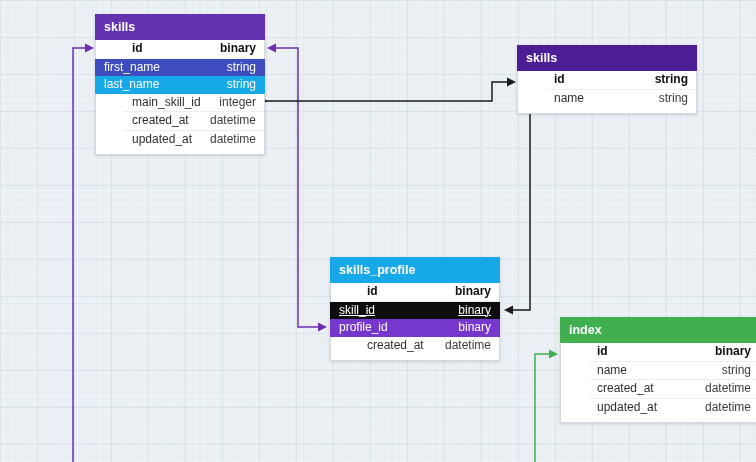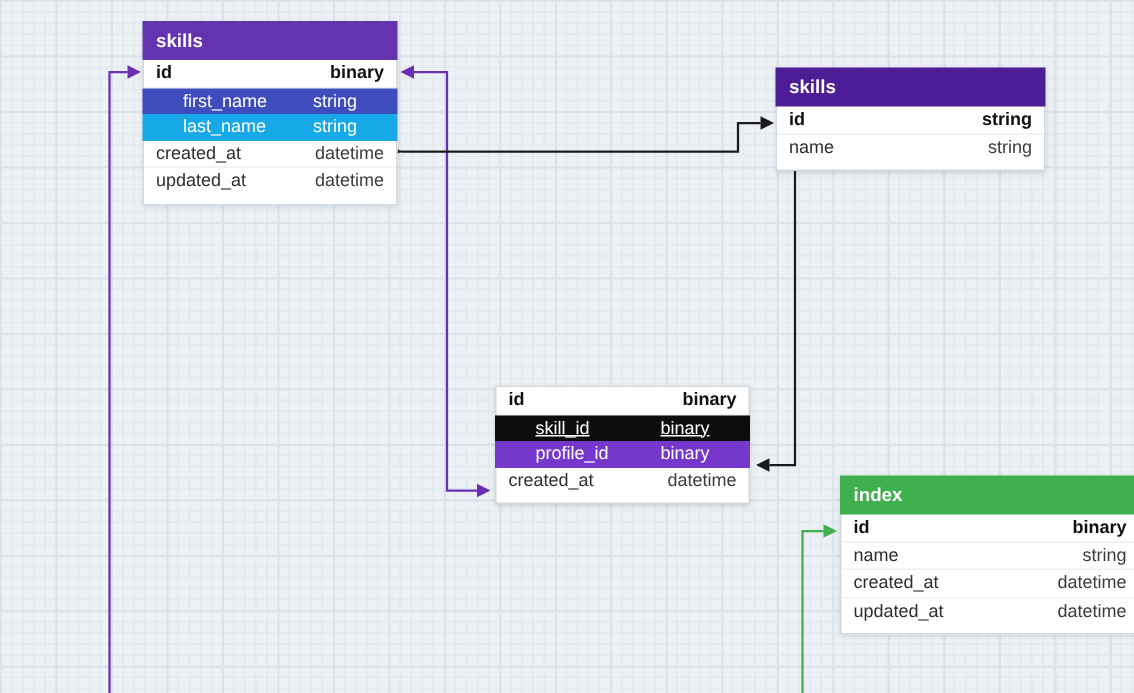--- a/index.html
+++ b/index.html
@@ -32,26 +32,27 @@
     color:#ffffff;font-weight:bold;font-size:12.5px;
     padding-left:9px;
     margin:-1px -1px 0 -1px; 
   }
   .t-row{
     height:17.5px;line-height:17.5px;
     display:flex;justify-content:space-between;
     font-size:12px;color:#2e2e2e;
     padding:0 8px;
     border-bottom:1px solid #efefef;
+    margin-left:28px;
   }
   .t-row:last-child{border-bottom:none;}
   .t-row .f-type{color:#3c3c3c;}
   .t-row.pk{font-weight:bold;color:#0f0f0f;}
   .t-row.pk .f-type{color:#0f0f0f;}
-  .t-row.tinted{border-bottom:none;margin:0 -1px;padding:0 27px;}
+  .t-row.tinted{border-bottom:none;margin:0 -1px;padding:0 9px;}
 </style>
 </head>
 <body>
 
 <div id="stage">
   <svg id="wires" xmlns="http://www.w3.org/2000/svg">
       <polyline points="73,462 73,48 85,48" fill="none" stroke="#6B2FB3" stroke-width="1.5"></polyline>
       <polygon points="94,48 85,43.5 85,52.5" fill="#6B2FB3"></polygon>
       <polyline points="276,48 298,48 298,327 318,327" fill="none" stroke="#6B2FB3" stroke-width="1.5"></polyline>
       <polygon points="267,48 276,43.5 276,52.5" fill="#6B2FB3"></polygon>
@@ -72,40 +73,45 @@
       </div>
       <div class="t-row tinted" style="background: rgb(62, 76, 189); color: rgb(255, 255, 255);">
         <span class="f-name">first_name</span>
         <span class="f-type" style="color: rgb(255, 255, 255);">string</span>
       </div>
       <div class="t-row tinted" style="background: rgb(23, 168, 232); color: rgb(255, 255, 255); text-align: center;">
         <span class="f-name">last_name</span>
         <span class="f-type" style="color: rgb(255, 255, 255);">string</span>
       </div>
       <div class="t-row">
+        <span class="f-name">main_skill_id</span>
+        <span class="f-type">integer</span>
+      </div>
+      <div class="t-row">
         <span class="f-name">created_at</span>
         <span class="f-type">datetime</span>
       </div>
       <div class="t-row">
         <span class="f-name">updated_at</span>
         <span class="f-type">datetime</span>
       </div>
     </div>
     <div class="table" style="left: 517px; top: 45px; width: 180px;">
       <div class="t-header" style="background: #4c1d95;"><span>skills</span></div>
       <div class="t-row pk">
         <span class="f-name">id</span>
         <span class="f-type">string</span>
       </div>
       <div class="t-row">
         <span class="f-name">name</span>
         <span class="f-type">string</span>
       </div>
     </div>
     <div class="table" style="left: 330px; top: 257px; width: 170px;">
+      <div class="t-header" style="background: rgb(23, 168, 232);"><span>skills_profile</span></div>
       <div class="t-row pk">
         <span class="f-name">id</span>
         <span class="f-type">binary</span>
       </div>
       <div class="t-row tinted" style="background: rgb(13, 13, 13); color: rgb(255, 255, 255); text-decoration: underline;">
         <span class="f-name">skill_id</span>
         <span class="f-type" style="color: rgb(255, 255, 255);">binary</span>
       </div>
       <div class="t-row tinted" style="background: rgb(118, 55, 205); color: rgb(255, 255, 255);">
         <span class="f-name">profile_id</span>

